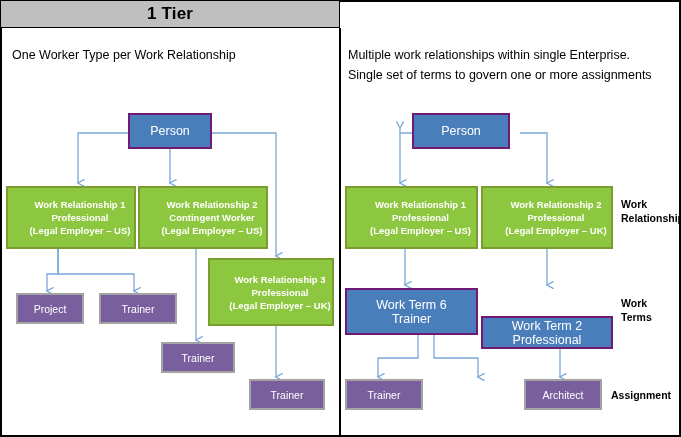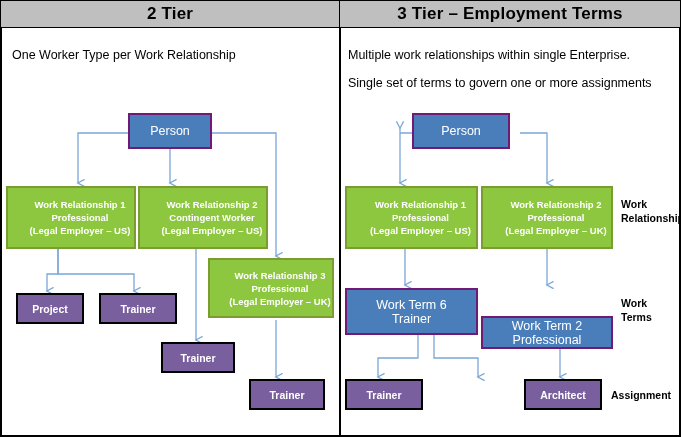--- a/index.html
+++ b/index.html
@@ -19,45 +19,42 @@
   
   .caption{position:absolute;font-size:12.5px;color:#000000;line-height:19px;white-space:nowrap;}
 
   
   .node{position:absolute;box-sizing:border-box;display:flex;flex-direction:column;
         align-items:center;justify-content:center;text-align:center;color:#fff;}
   .node .ln{display:block;white-space:nowrap;}
 
   .n-blue{background:#4a7ebb;border:2px solid #701a75;font-size:12.5px;font-weight:normal;}
   .n-green{background:#8dc63f;border:2px solid #7a9c30;font-size:9.5px;font-weight:bold;line-height:13px;padding-left:18px;}
-  .n-purple{background:#7a5f9e;border:2px solid #000000;font-size:10.5px;font-weight:bold;}
+  .n-purple{background:#7a5f9e;border:2px solid #a3a3a3;font-size:10.5px;font-weight:normal;}
 
   
   .slabel{position:absolute;font-size:10.5px;font-weight:bold;color:#000;line-height:14px;white-space:nowrap;}
 
   svg.wires{position:absolute;left:0;top:0;width:681px;height:437px;pointer-events:none;}
 </style>
 </head>
 <body>
 
 <div id="root">
 
   <div class="frame"></div>
 
   <div class="hdr hdr-left">
-    <span>2 Tier</span>
-  </div>
-  <div class="hdr hdr-right">
-    <span>3 Tier – Employment Terms</span>
+    <span>1 Tier</span>
   </div>
   <div class="vdiv"></div>
 
   <div class="caption" style="left:12px;top:46px;">One Worker Type per Work Relationship</div>
   <div class="caption" style="left:348px;top:46px;">Multiple work relationships within single Enterprise.</div>
-  <div class="caption" style="left:348px;top:74px;">Single set of terms to govern one or more assignments</div>
+  <div class="caption" style="left:348px;top:66px;">Single set of terms to govern one or more assignments</div>
 
   <svg class="wires">
     <defs>
       <marker id="ah" markerWidth="9" markerHeight="9" refX="4" refY="7.2" orient="auto" markerUnits="userSpaceOnUse">
         <path d="M0.4,0.6 L4,7.4 L7.6,0.6" fill="none" stroke="#7ba7d7" stroke-width="1.3"></path>
       </marker>
     </defs>
     <g fill="none" stroke="#7ba7d7" stroke-width="1.3" marker-end="url(#ah)">
 
       <path d="M128,133 L78,133 L78,183"></path>
@@ -104,21 +101,21 @@
     <span class="ln">Professional</span>
     <span class="ln">(Legal Employer – US)</span>
   </div>
 
   <div class="node n-green" style="left:138px;top:186px;width:130px;height:63px;">
     <span class="ln">Work Relationship 2</span>
     <span class="ln">Contingent Worker</span>
     <span class="ln">(Legal Employer – US)</span>
   </div>
 
-  <div class="node n-green" style="left:208px;top:258px;width:126px;height:60px;">
+  <div class="node n-green" style="left:208px;top:258px;width:126px;height:68px;">
     <span class="ln">Work Relationship 3</span>
     <span class="ln">Professional</span>
     <span class="ln">(Legal Employer – UK)</span>
   </div>
 
   <div class="node n-purple" style="left:16px;top:293px;width:68px;height:31px;">
     <span class="ln">Project</span>
   </div>
 
   <div class="node n-purple" style="left:99px;top:293px;width:78px;height:31px;">

